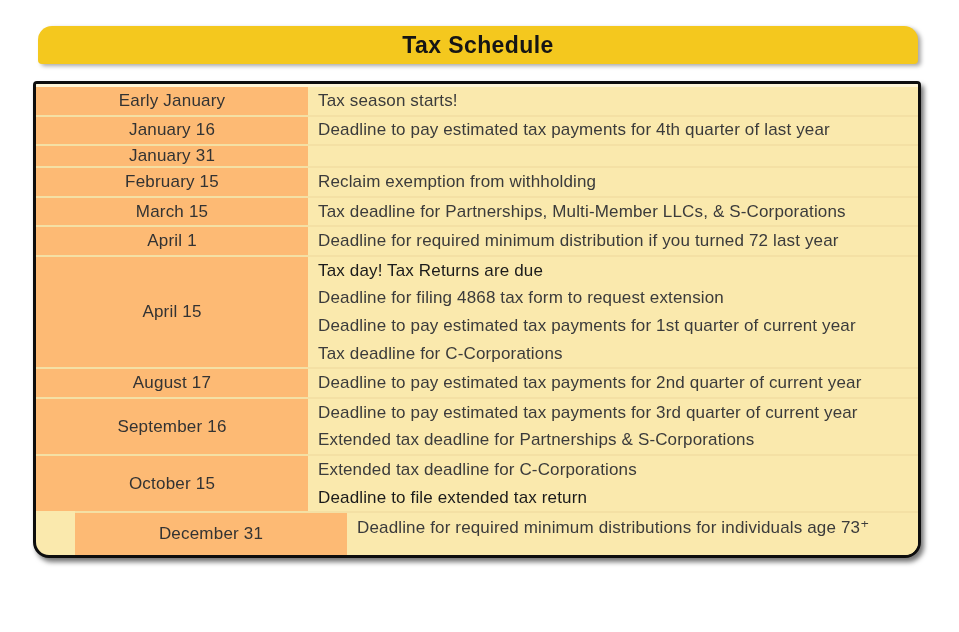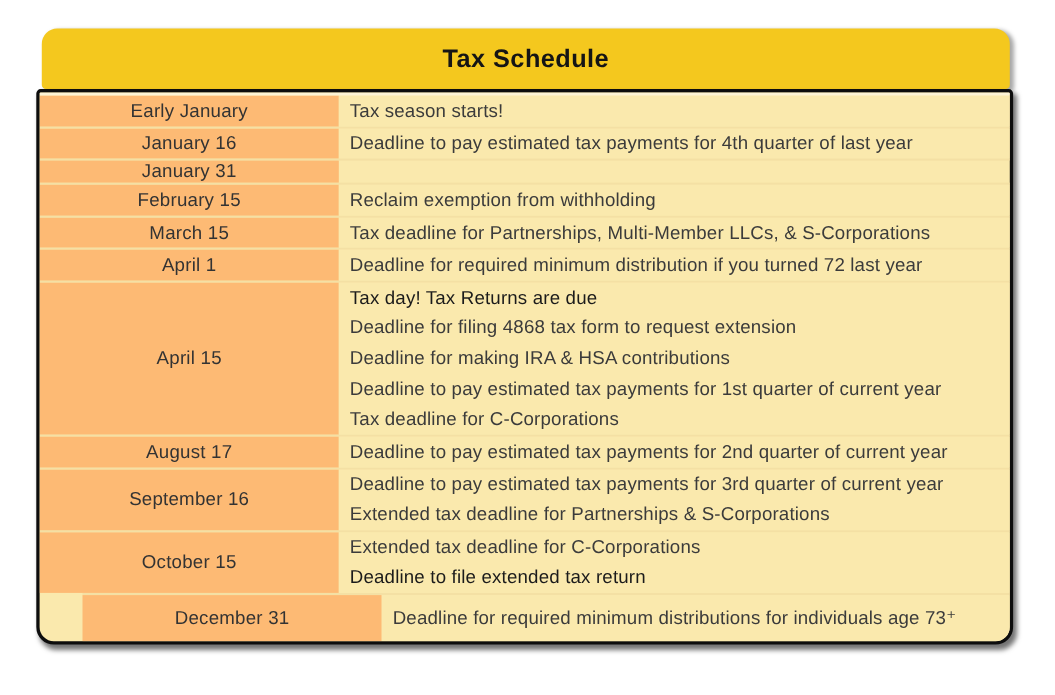--- a/index.html
+++ b/index.html
@@ -10,21 +10,21 @@
     height: 632px;
     background: #ffffff;
     font-family: "Liberation Sans", "DejaVu Sans", sans-serif;
     overflow: hidden;
   }
   .header-bar {
     position: absolute;
     left: 38px;
     top: 26px;
     width: 880px;
-    height: 55px;
+    height: 38px;
     background: #F4C81E;
     border-radius: 14px 14px 4px 4px;
     box-shadow: 3px 2px 4px rgba(0,0,0,0.35);
     display: flex;
     align-items: center;
     justify-content: center;
   }
   .header-title {
     font-size: 23px;
     font-weight: 700;
@@ -59,21 +59,21 @@
     text-align: center;
     font-size: 17px;
     color: #333333;
     letter-spacing: 0.2px;
   }
   .items-cell {
     flex: 1 1 auto;
     background: #FAE9AD;
     display: flex;
     flex-direction: column;
-    justify-content: center;
+    justify-content: flex-start;
     padding-left: 10px;
     padding-right: 6px;
   }
   .item {
     height: 27.6px;
     display: flex;
     align-items: center;
     font-size: 17px;
     color: #3b3b3b;
     letter-spacing: 0.15px;
@@ -123,21 +123,20 @@
         <div class="date-cell">April 1</div>
         <div class="items-cell">
           <div class="item">Deadline for required minimum distribution if you turned 72 last year</div>
         </div>
       </div>
       <div class="row">
         <div class="date-cell">April 15</div>
         <div class="items-cell">
           <div class="item bold">Tax day! Tax Returns are due</div>
           <div class="item">Deadline for filing 4868 tax form to request extension</div>
-          <div class="item">Deadline for making IRA &amp; HSA contributions</div>
           <div class="item">Deadline to pay estimated tax payments for 1st quarter of current year</div>
           <div class="item">Tax deadline for C-Corporations</div>
         </div>
       </div>
       <div class="row">
         <div class="date-cell">August 17</div>
         <div class="items-cell">
           <div class="item">Deadline to pay estimated tax payments for 2nd quarter of current year</div>
         </div>
       </div>

